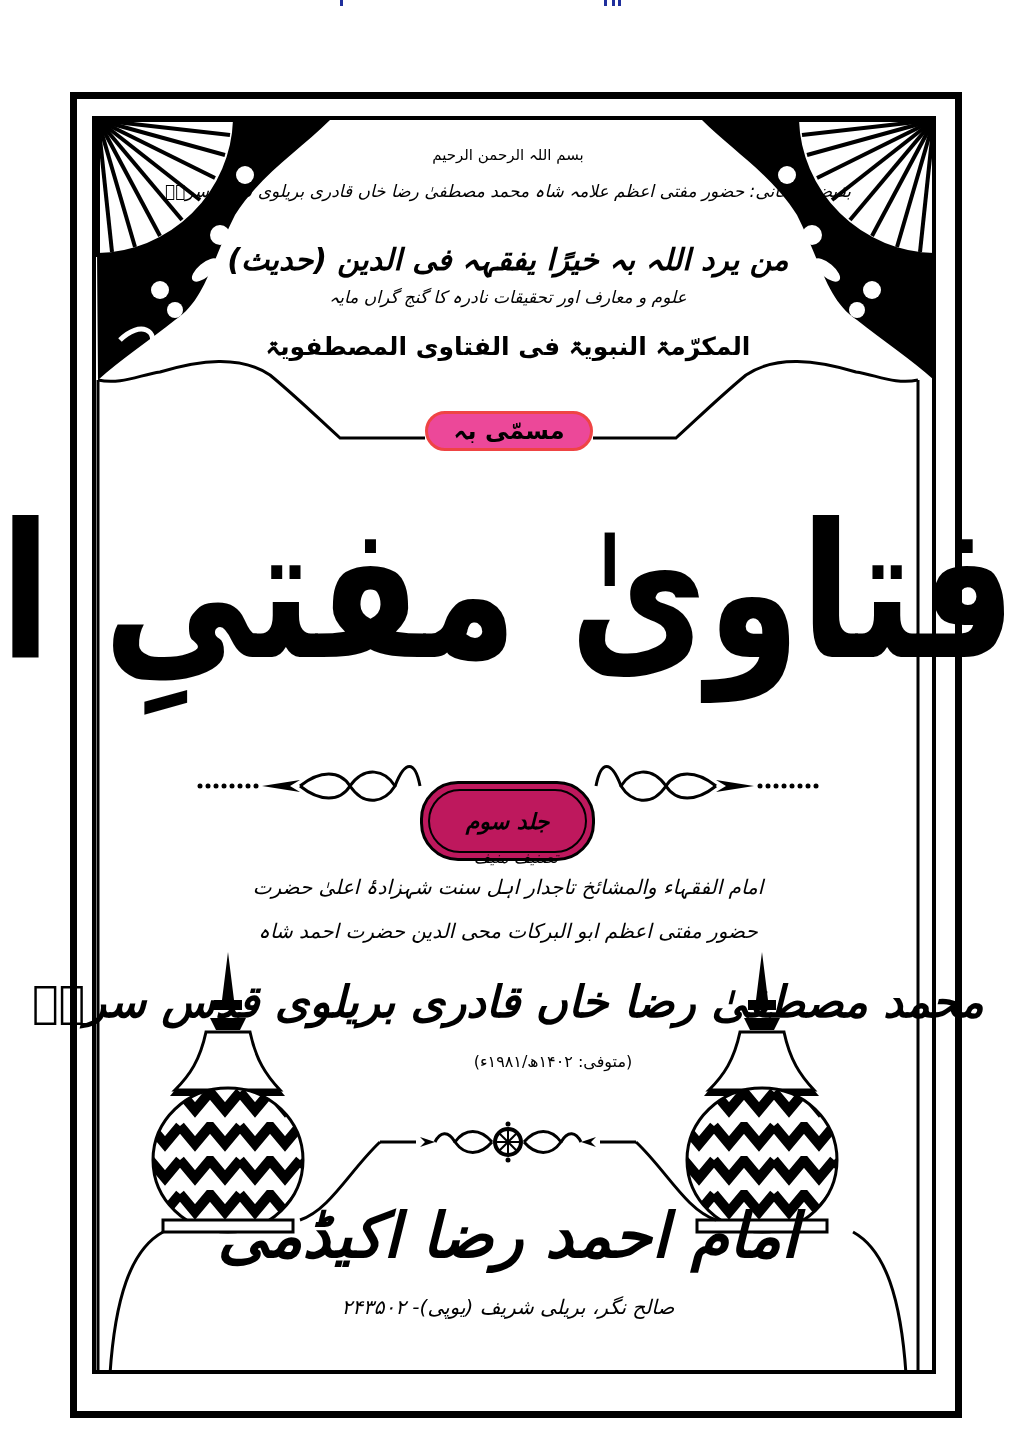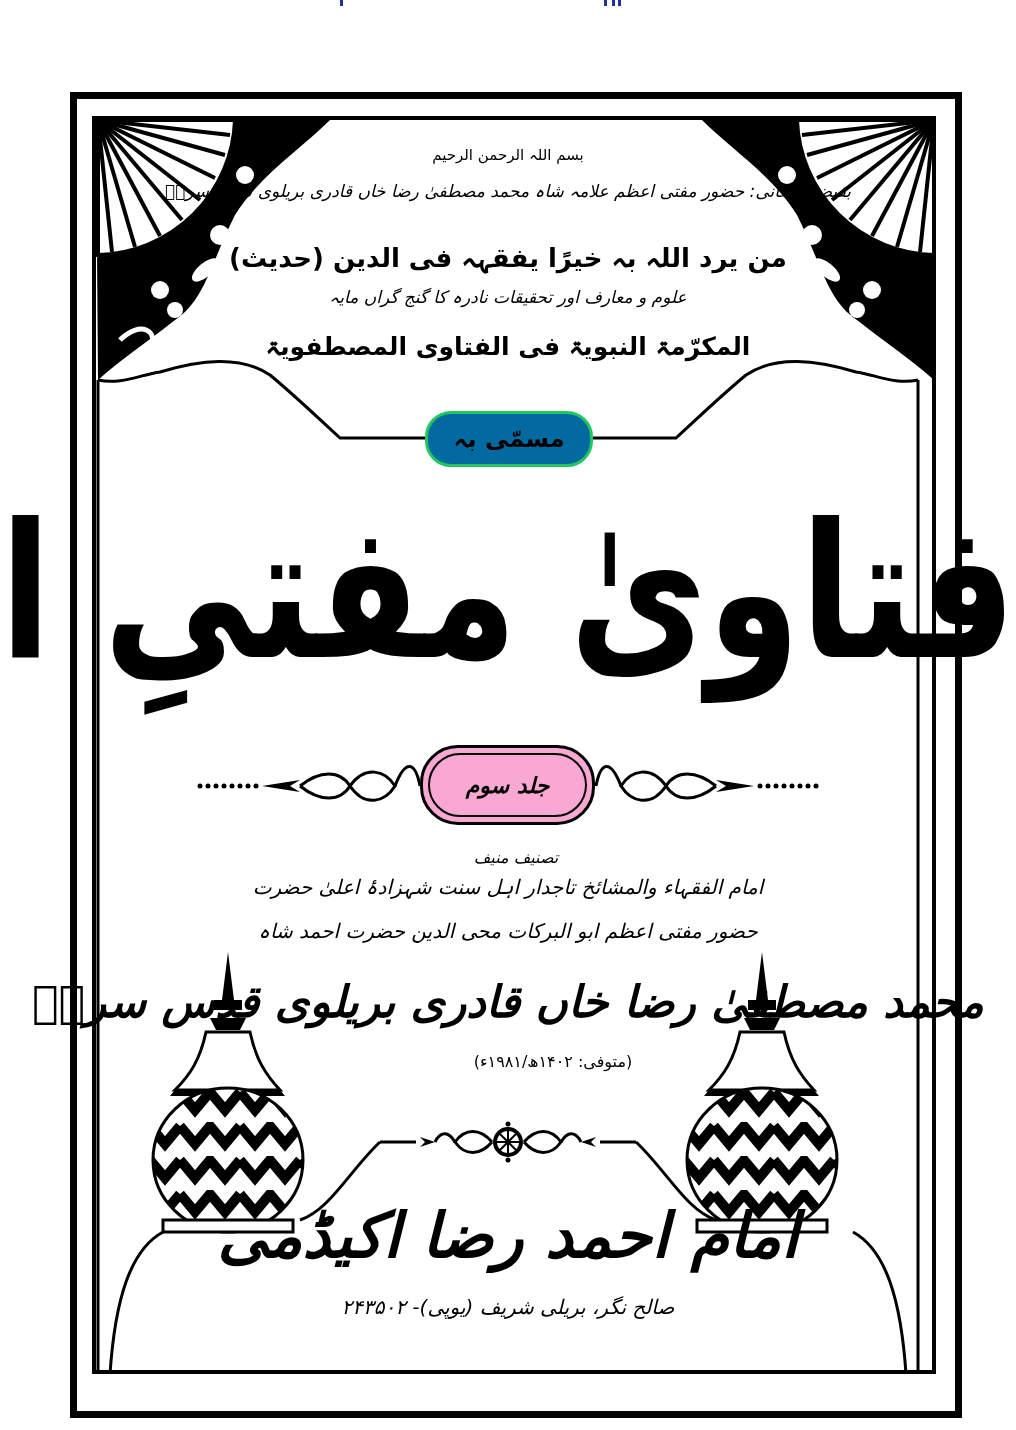--- a/index.html
+++ b/index.html
@@ -9,33 +9,33 @@
   .top-cut span { position: absolute; top: 0; width: 3px; height: 12px; background: #1f2f9c; }
   .frame-outer { position: absolute; left: 70px; top: 92px; width: 892px; height: 1326px;
                  border: 7px solid #000; box-sizing: border-box; }
   .frame-inner { position: absolute; left: 92px; top: 116px; width: 844px; height: 1258px;
                  border: 4px solid #000; box-sizing: border-box; }
   svg.deco { position: absolute; left: 0; top: 0; }
   .txt { position: absolute; left: 0; width: 1016px; text-align: center; direction: rtl;
          font-family: "DejaVu Sans", sans-serif; white-space: nowrap; line-height: 1; }
   .bismillah { top: 148px; font-size: 15px; }
   .dedication { top: 183px; font-size: 17px; font-style: italic; }
-  .hadith { top: 245px; font-size: 26px; font-weight: bold; }
+  .hadith { top: 245px; font-size: 30px; font-weight: bold; font-style: italic; }
   .subtitle1 { top: 289px; font-size: 17px; font-style: italic; }
   .subtitle2 { top: 334px; font-size: 25px; font-weight: bold; }
-  .named-pill { position: absolute; left: 425px; top: 411px; width: 168px; height: 56px;
-                border: 3px solid #22c55e; border-radius: 26px; box-sizing: border-box;
+  .named-pill { position: absolute; left: 425px; top: 411px; width: 168px; height: 40px;
+                border: 3px solid #ef4444; border-radius: 26px; box-sizing: border-box;
                 display: flex; align-items: center; justify-content: center;
-                font-size: 24px; font-weight: bold; direction: rtl; background:#0369a1; }
+                font-size: 24px; font-weight: bold; direction: rtl; background:#ec4899; }
   .main-title { top: 498px; font-size: 150px; font-weight: bold; letter-spacing: -4px;
                 transform: scaleY(1.25); transform-origin: top center; }
-  .volume-cart { position: absolute; left: 420px; top: 745px; width: 175px; height: 80px;
+  .volume-cart { position: absolute; left: 420px; top: 781px; width: 175px; height: 80px;
                  border: 3px solid #000; border-radius: 38px; box-sizing: border-box;
                  display:flex; align-items:center; justify-content:center;
-                 font-size: 22px; font-weight: bold; font-style: italic; direction: rtl; background:#f9a8d4; }
+                 font-size: 22px; font-weight: bold; font-style: italic; direction: rtl; background:#be185d; }
   .volume-cart::after { content:""; position:absolute; inset:5px; border:2px solid #000; border-radius:32px; }
   .author-intro { top: 850px; font-size: 16px; font-style: italic; margin-left: 8px; }
   .author-line1 { top: 877px; font-size: 20px; font-style: italic; }
   .author-line2 { top: 921px; font-size: 20px; font-style: italic; }
   .author-name { top: 980px; font-size: 44px; font-weight: bold; font-style: italic; }
   .death-date { top: 1054px; font-size: 16px; margin-left: 45px; }
   .publisher { top: 1205px; font-size: 62px; font-weight: bold; font-style: italic; }
   .address { top: 1297px; font-size: 20px; font-style: italic; }
 </style>
 </head>

